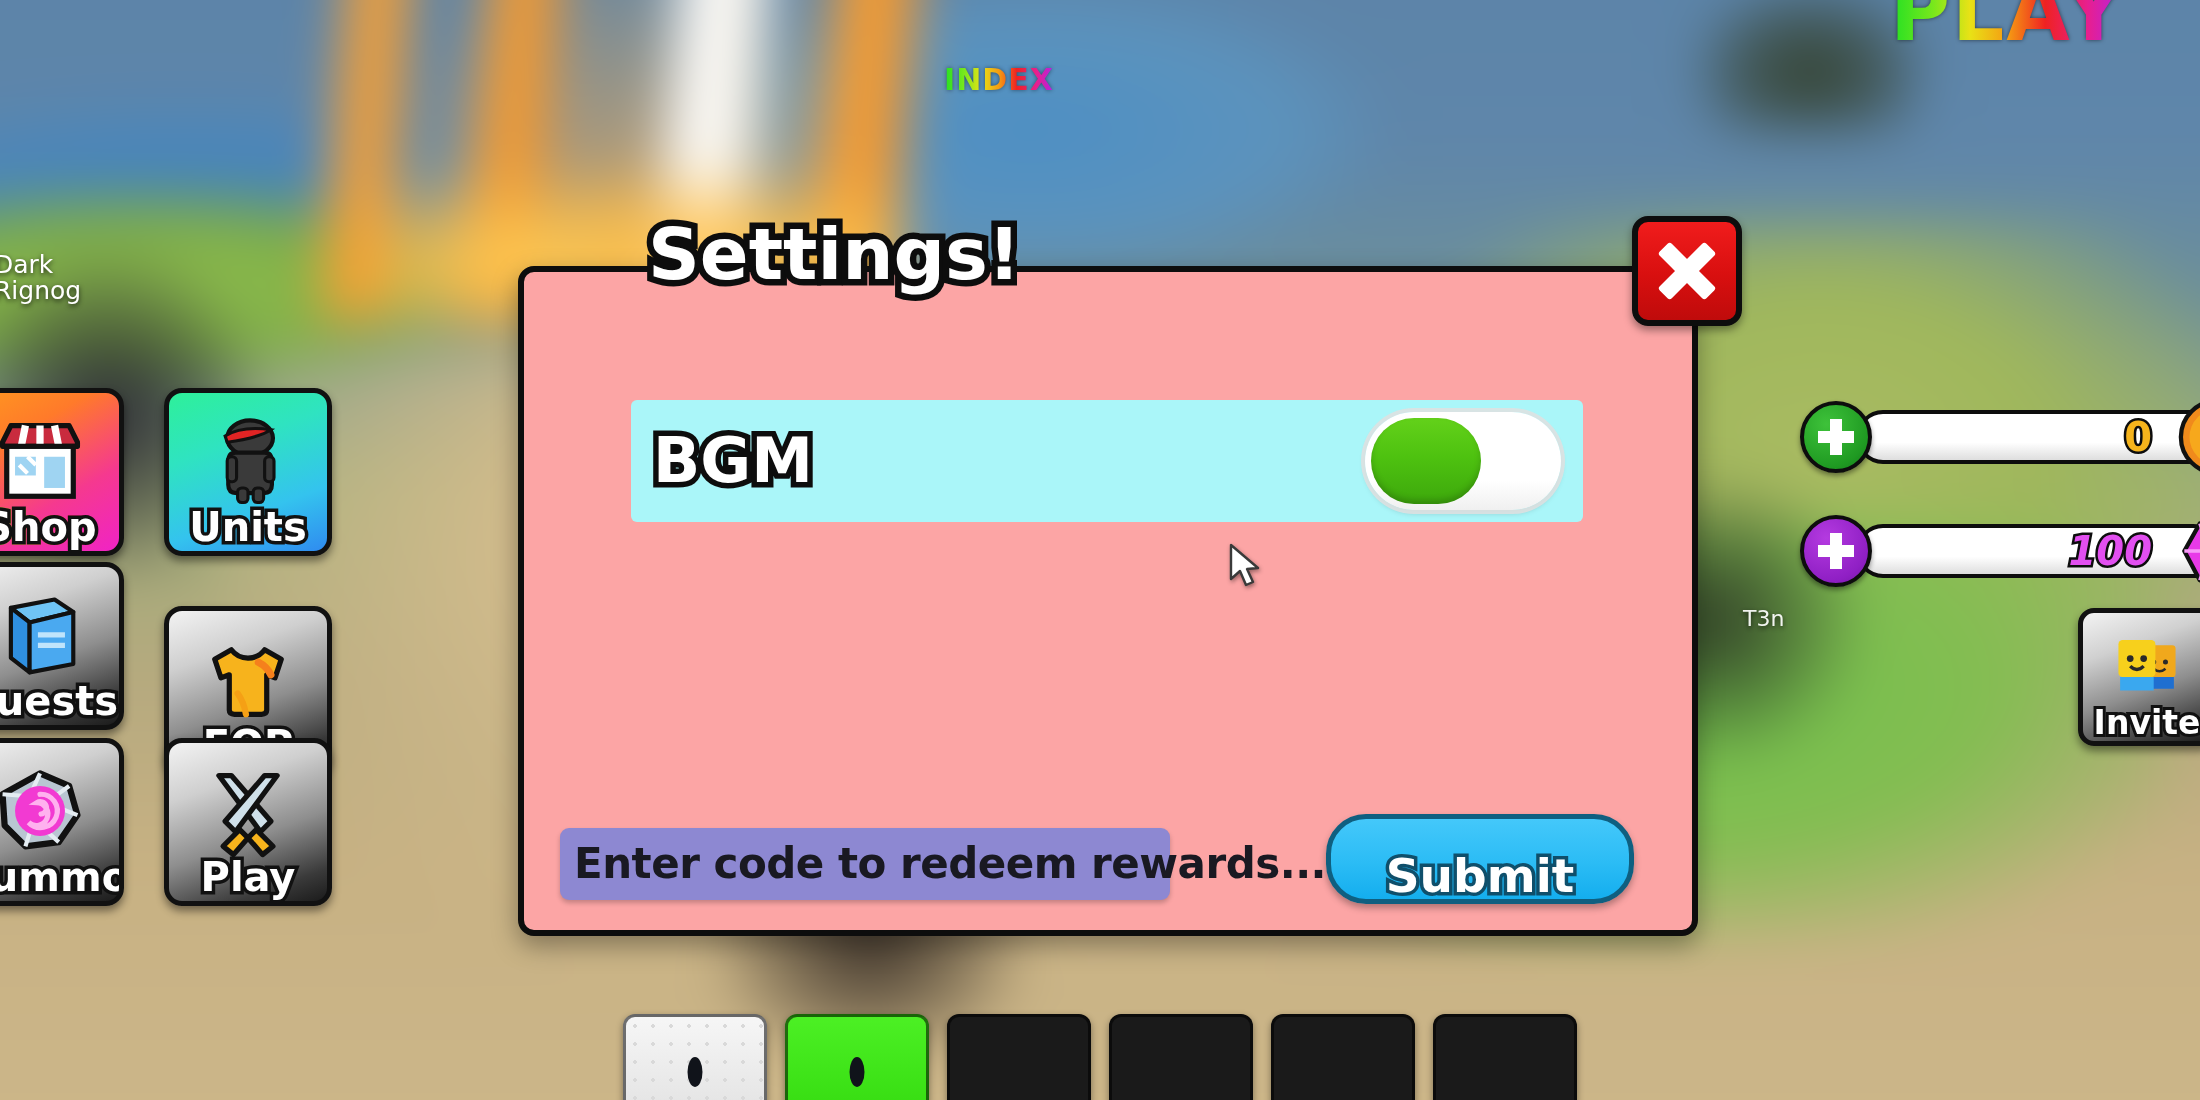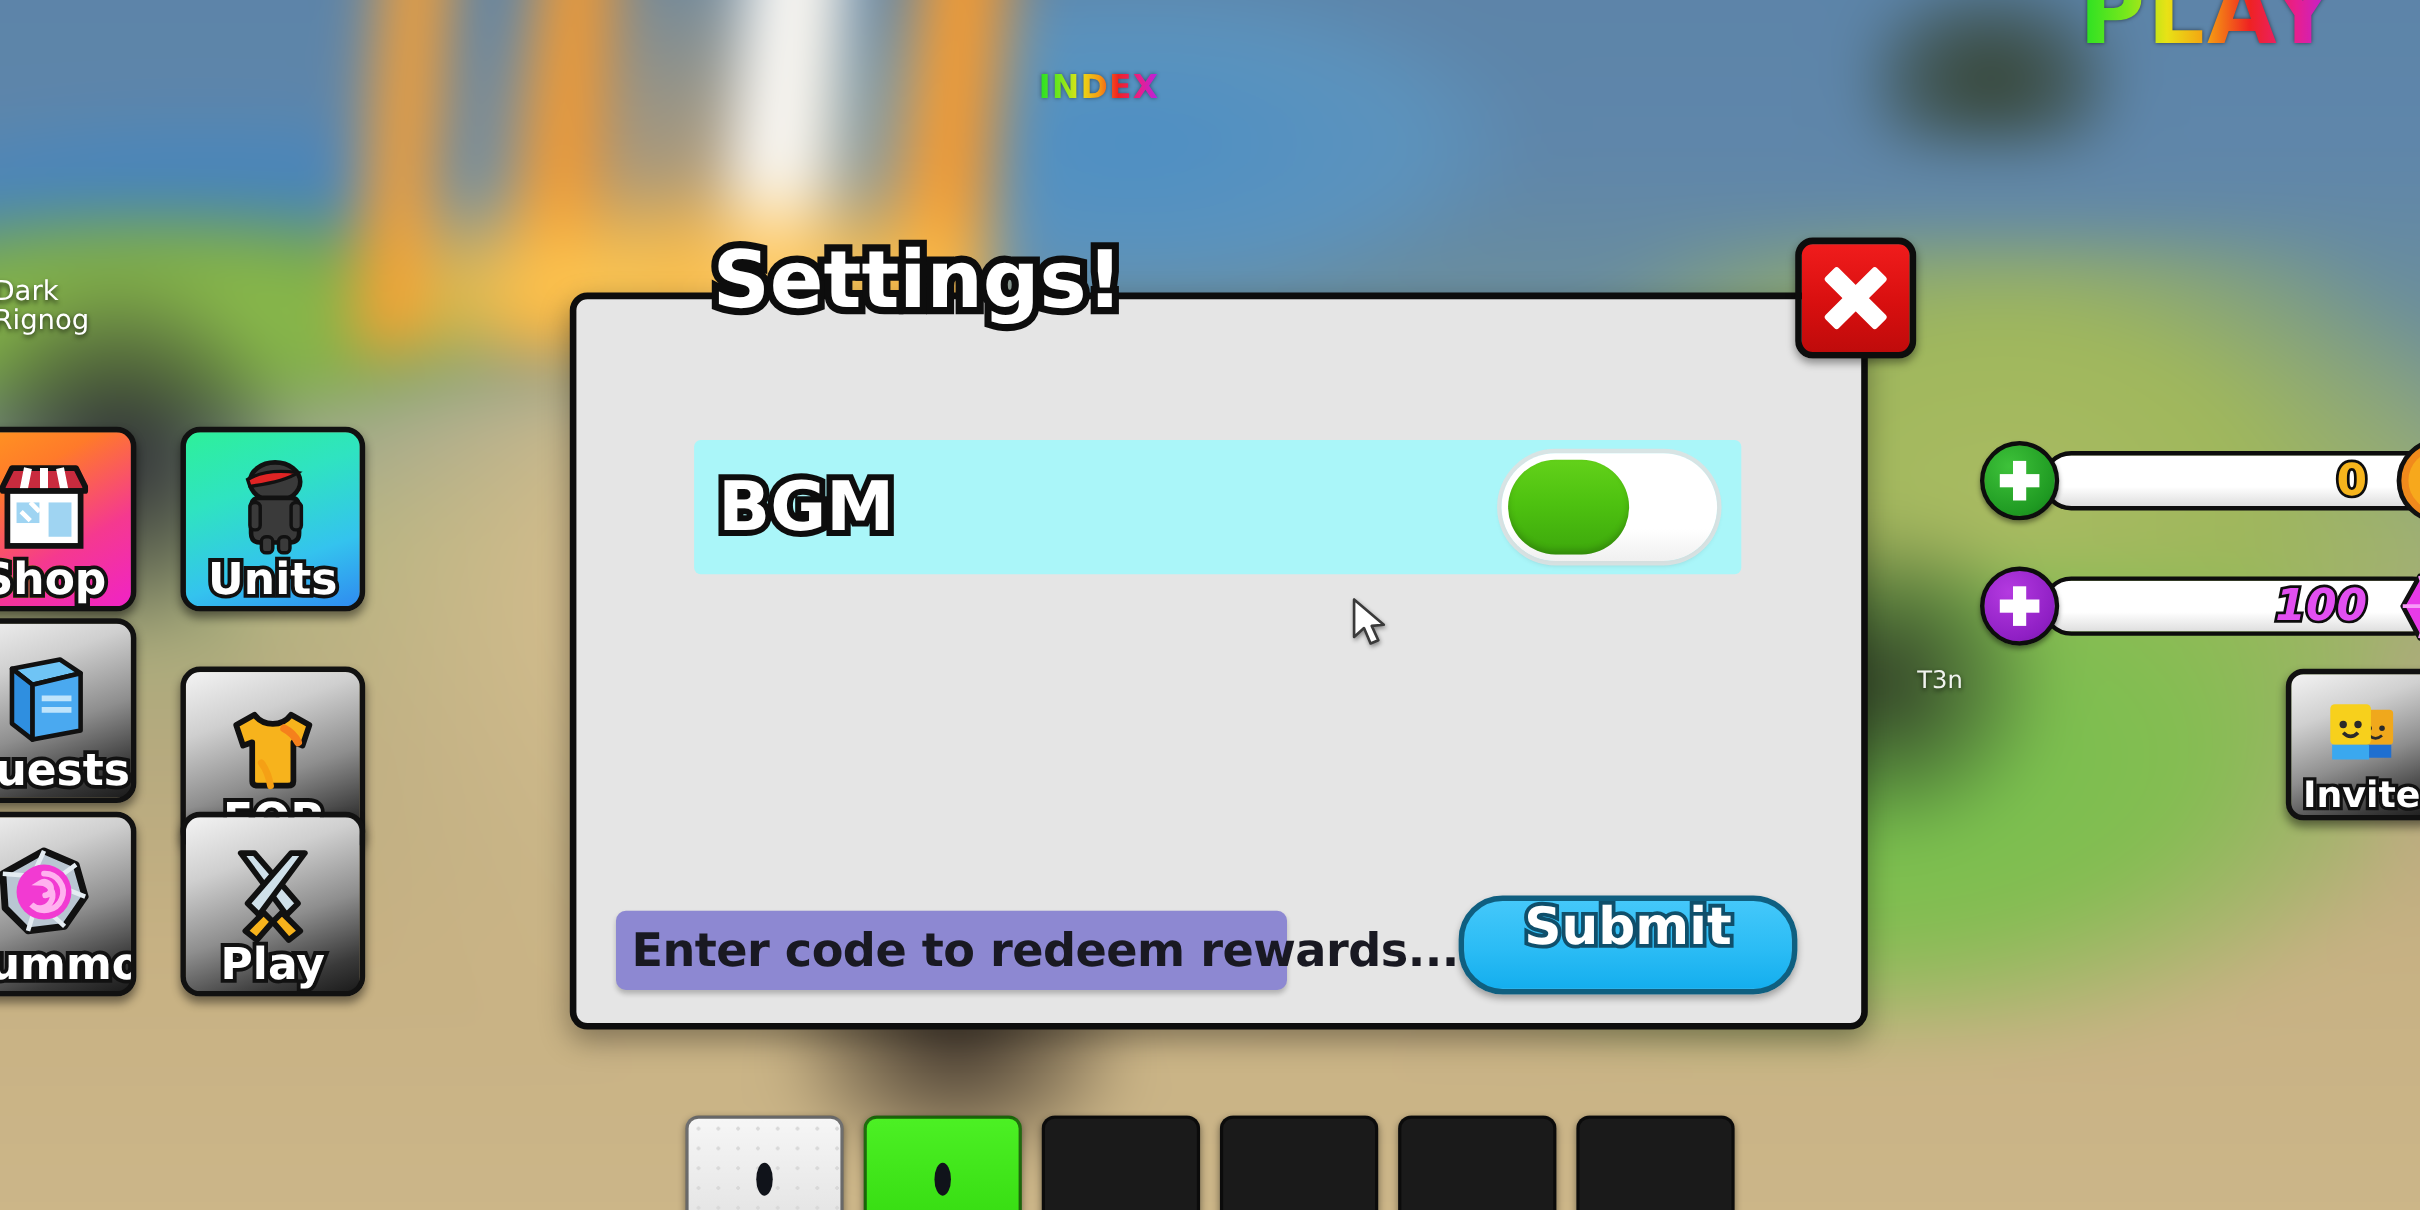--- a/index.html
+++ b/index.html
@@ -216,21 +216,21 @@
   }
   .cur-value.gold { color: #f6b41c; }
   .cur-value.gem  { color: #e24ff0; font-style: italic; }
   .cur-icon { position: absolute; right: -44px; top: 50%; transform: translateY(-50%); width: 86px; height: 86px; z-index: 4; }
 
   
   #settings-panel {
     position: absolute;
     left: 518px; top: 266px;
     width: 1168px; height: 658px;
-    background: #e5e5e5;
+    background: #fca5a5;
     border: 6px solid #0d0d0d;
     border-radius: 16px;
     box-shadow: 0 10px 26px rgba(0,0,0,.35);
   }
   #settings-title {
     position: absolute;
     left: 648px; top: 218px;
     font-size: 72px; font-weight: 900;
     font-family: "DejaVu Sans", sans-serif;
     color: #fff;
@@ -310,21 +310,21 @@
     line-height: 1;
     white-space: nowrap;
   }
   #submit-button {
     position: absolute;
     left: 802px; bottom: 26px;
     width: 298px; height: 80px;
     background: linear-gradient(180deg, #44c8fa 0%, #2bbcf5 55%, #14aeee 100%);
     border: 5px solid #0f5f80;
     border-radius: 40px;
-    display: flex; align-items: flex-start; justify-content: center;
+    display: flex; align-items: flex-end; justify-content: center;
     box-shadow: 0 4px 7px rgba(0,0,0,.3);
   }
   #submit-label {
     font-size: 47px; font-weight: 900;
     font-family: "DejaVu Sans", sans-serif;
     color: #fff;
     -webkit-text-stroke: 7px #0f4f6b;
     paint-order: stroke fill;
     line-height: 1;
   }

